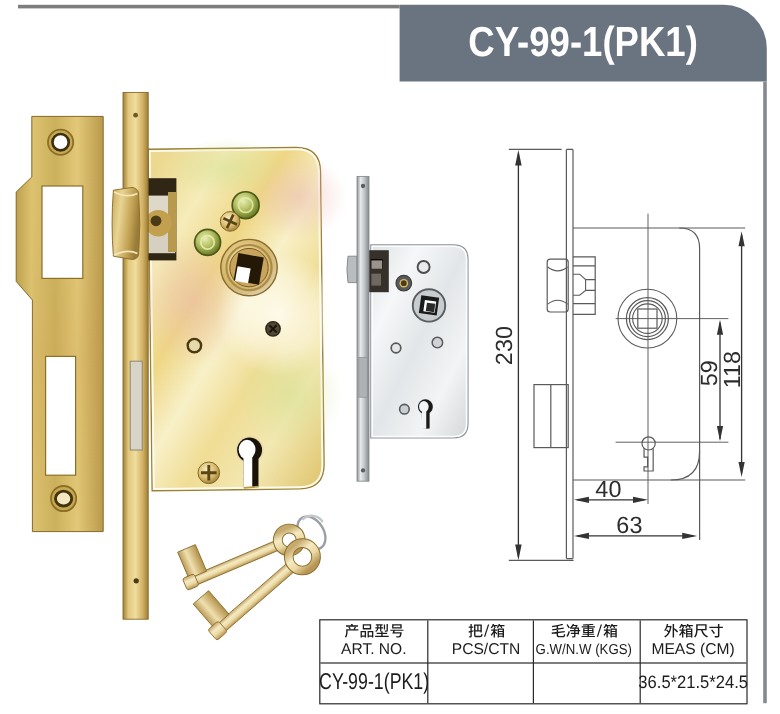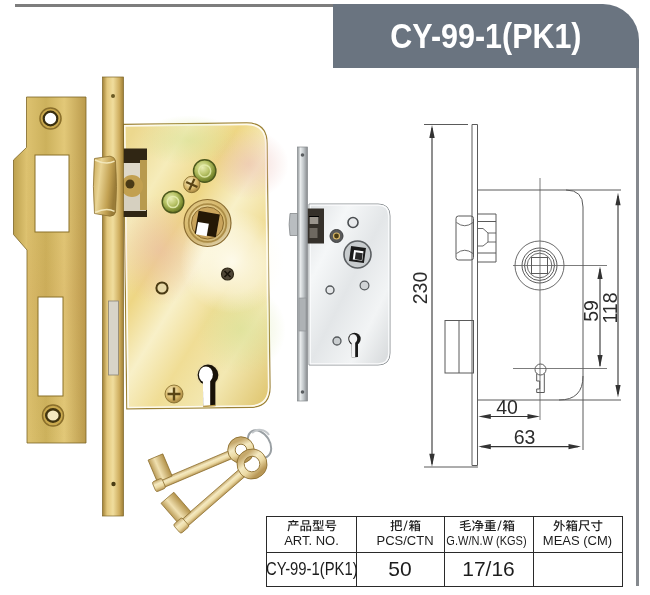--- a/index.html
+++ b/index.html
@@ -374,14 +374,15 @@
           <g transform="translate(3000,0)">
             <path d="M50 635H951V544H50ZM622 843H719V45Q719 -7 705 -31Q691 -56 657 -67Q624 -78 566 -82Q508 -86 427 -85Q425 -71 418 -53Q411 -34 403 -16Q395 2 386 16Q432 14 473 14Q514 13 545 13Q576 13 589 13Q608 14 615 21Q622 27 622 45ZM158 408 235 455Q272 419 308 374Q344 330 374 287Q404 244 420 208L337 156Q323 191 294 235Q265 280 229 325Q194 370 158 408Z"></path>
           </g>
         </g>
       </svg>
       <div>MEAS (CM)</div>
     </div>
 <div class="cell dc" style="left:0;width:89px;font-size:19px">
       <span style="display:inline-block;transform:scaleX(0.78);transform-origin:center;">CY-99-1(PK1)</span>
     </div>
-<div class="cell dc" style="left:89px;width:88px;font-size:21px">50</div>
-<div class="cell dc" style="left:177px;width:89px;font-size:21px">17/16</div>
+<div class="cell dc" style="left:266px;width:89px;font-size:15px">
+      <span style="display:inline-block;transform:scaleX(0.92)">36.5*21.5*24.5</span>
+    </div>
 </div>
 </body></html>

